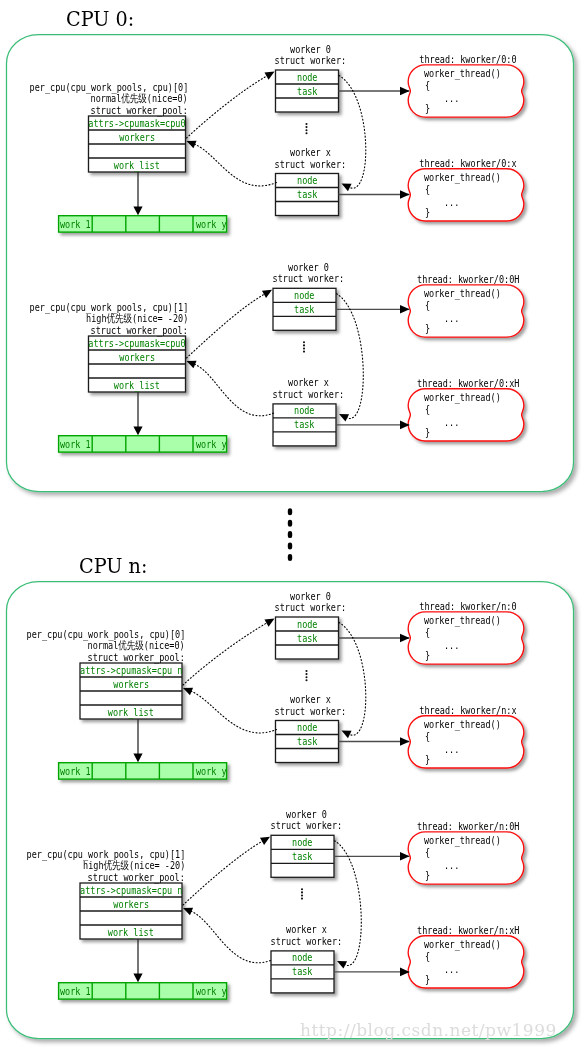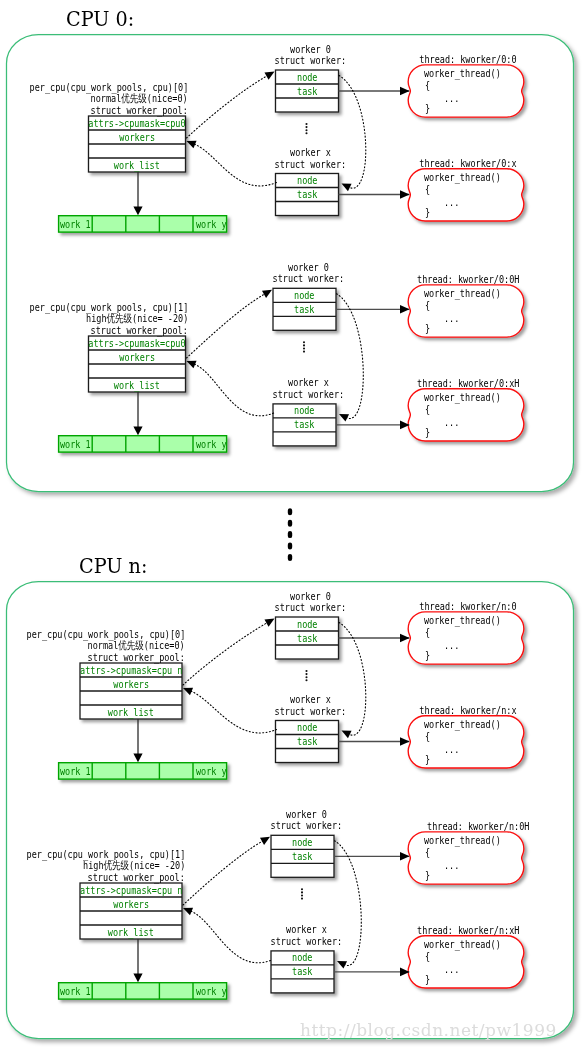--- a/index.html
+++ b/index.html
@@ -261,21 +261,21 @@
       <div class="t cap" style="left: -115px; top: 871.1px; width: 300px; transform: none; display: flex; justify-content: flex-end;"><span style="display: inline-block; white-space: pre; transform-origin: right top; transform: scaleX(0.773);">struct worker_pool:</span></div>
       <div class="t cell-txt" style="left: 80px; top: 883.5px; width: 102px; transform: none; display: flex; justify-content: center;"><span style="display: inline-block; white-space: pre; transform-origin: center top; transform: scaleX(0.773);">attrs-&gt;cpumask=cpu n</span></div>
       <div class="t cell-txt" style="left: 80px; top: 897.5px; width: 102px; transform: none; display: flex; justify-content: center;"><span style="display: inline-block; white-space: pre; transform-origin: center top; transform: scaleX(0.773);">workers</span></div>
       <div class="t cell-txt" style="left: 80px; top: 925.5px; width: 102px; transform: none; display: flex; justify-content: center;"><span style="display: inline-block; white-space: pre; transform-origin: center top; transform: scaleX(0.773);">work_list</span></div>
       <div class="t cell-txt" style="left: 60.1px; top: 985.2px; width: 33.6px; transform: none; display: flex; justify-content: flex-start;"><span style="display: inline-block; white-space: pre; transform-origin: left top; transform: scaleX(0.773);">work 1</span></div>
       <div class="t cell-txt" style="left: 195.5px; top: 985.2px; width: 33.6px; transform: none; display: flex; justify-content: flex-start;"><span style="display: inline-block; white-space: pre; transform-origin: left top; transform: scaleX(0.773);">work y</span></div>
       <div class="t wk-cap" style="left: 234.5px; top: 807.8px; width: 143px; transform: none; display: flex; justify-content: center;"><span style="display: inline-block; white-space: pre; transform-origin: center top; transform: scaleX(0.773);">worker 0</span></div>
       <div class="t wk-cap" style="left: 234.5px; top: 819.3px; width: 143px; transform: none; display: flex; justify-content: center;"><span style="display: inline-block; white-space: pre; transform-origin: center top; transform: scaleX(0.773);">struct worker:</span></div>
       <div class="t cell-txt" style="left: 271px; top: 835.8px; width: 63px; transform: none; display: flex; justify-content: center;"><span style="display: inline-block; white-space: pre; transform-origin: center top; transform: scaleX(0.773);">node</span></div>
       <div class="t cell-txt" style="left: 271px; top: 849.8px; width: 63px; transform: none; display: flex; justify-content: center;"><span style="display: inline-block; white-space: pre; transform-origin: center top; transform: scaleX(0.773);">task</span></div>
-      <div class="t thr-cap" style="left: 391.7px; top: 819.8px; width: 153px; transform: none; display: flex; justify-content: flex-end;"><span style="display: inline-block; white-space: pre; transform-origin: center top; transform: scaleX(0.773);">thread: kworker/n:0H</span></div>
+      <div class="t thr-cap" style="left: 391.7px; top: 819.8px; width: 153px; transform: none; display: flex; justify-content: center;"><span style="display: inline-block; white-space: pre; transform-origin: center top; transform: scaleX(0.773);">thread: kworker/n:0H</span></div>
       <div class="t thr-body" style="left: 423.7px; top: 833.8px; width: 0px; transform: none; display: flex; justify-content: flex-start;"><span style="display: inline-block; white-space: pre; transform-origin: left top; transform: scaleX(0.773);">worker_thread()</span></div>
       <div class="t thr-body" style="left: 424.7px; top: 845.8px; width: 0px; transform: none; display: flex; justify-content: flex-start;"><span style="display: inline-block; white-space: pre; transform-origin: left top; transform: scaleX(0.773);">{</span></div>
       <div class="t thr-body" style="left: 444.2px; top: 859.3px; width: 0px; transform: none; display: flex; justify-content: flex-start;"><span style="display: inline-block; white-space: pre; transform-origin: left top; transform: scaleX(0.773);">...</span></div>
       <div class="t thr-body" style="left: 424.7px; top: 869.3px; width: 0px; transform: none; display: flex; justify-content: flex-start;"><span style="display: inline-block; white-space: pre; transform-origin: left top; transform: scaleX(0.773);">}</span></div>
       <div class="t wk-cap" style="left: 234.5px; top: 923.4px; width: 143px; transform: none; display: flex; justify-content: center;"><span style="display: inline-block; white-space: pre; transform-origin: center top; transform: scaleX(0.773);">worker x</span></div>
       <div class="t wk-cap" style="left: 234.5px; top: 934.9px; width: 143px; transform: none; display: flex; justify-content: center;"><span style="display: inline-block; white-space: pre; transform-origin: center top; transform: scaleX(0.773);">struct worker:</span></div>
       <div class="t cell-txt" style="left: 271px; top: 951.4px; width: 63px; transform: none; display: flex; justify-content: center;"><span style="display: inline-block; white-space: pre; transform-origin: center top; transform: scaleX(0.773);">node</span></div>
       <div class="t cell-txt" style="left: 271px; top: 965.4px; width: 63px; transform: none; display: flex; justify-content: center;"><span style="display: inline-block; white-space: pre; transform-origin: center top; transform: scaleX(0.773);">task</span></div>
       <div class="t thr-cap" style="left: 391.7px; top: 923.7px; width: 153px; transform: none; display: flex; justify-content: center;"><span style="display: inline-block; white-space: pre; transform-origin: center top; transform: scaleX(0.773);">thread: kworker/n:xH</span></div>
       <div class="t thr-body" style="left: 423.7px; top: 937.7px; width: 0px; transform: none; display: flex; justify-content: flex-start;"><span style="display: inline-block; white-space: pre; transform-origin: left top; transform: scaleX(0.773);">worker_thread()</span></div>

